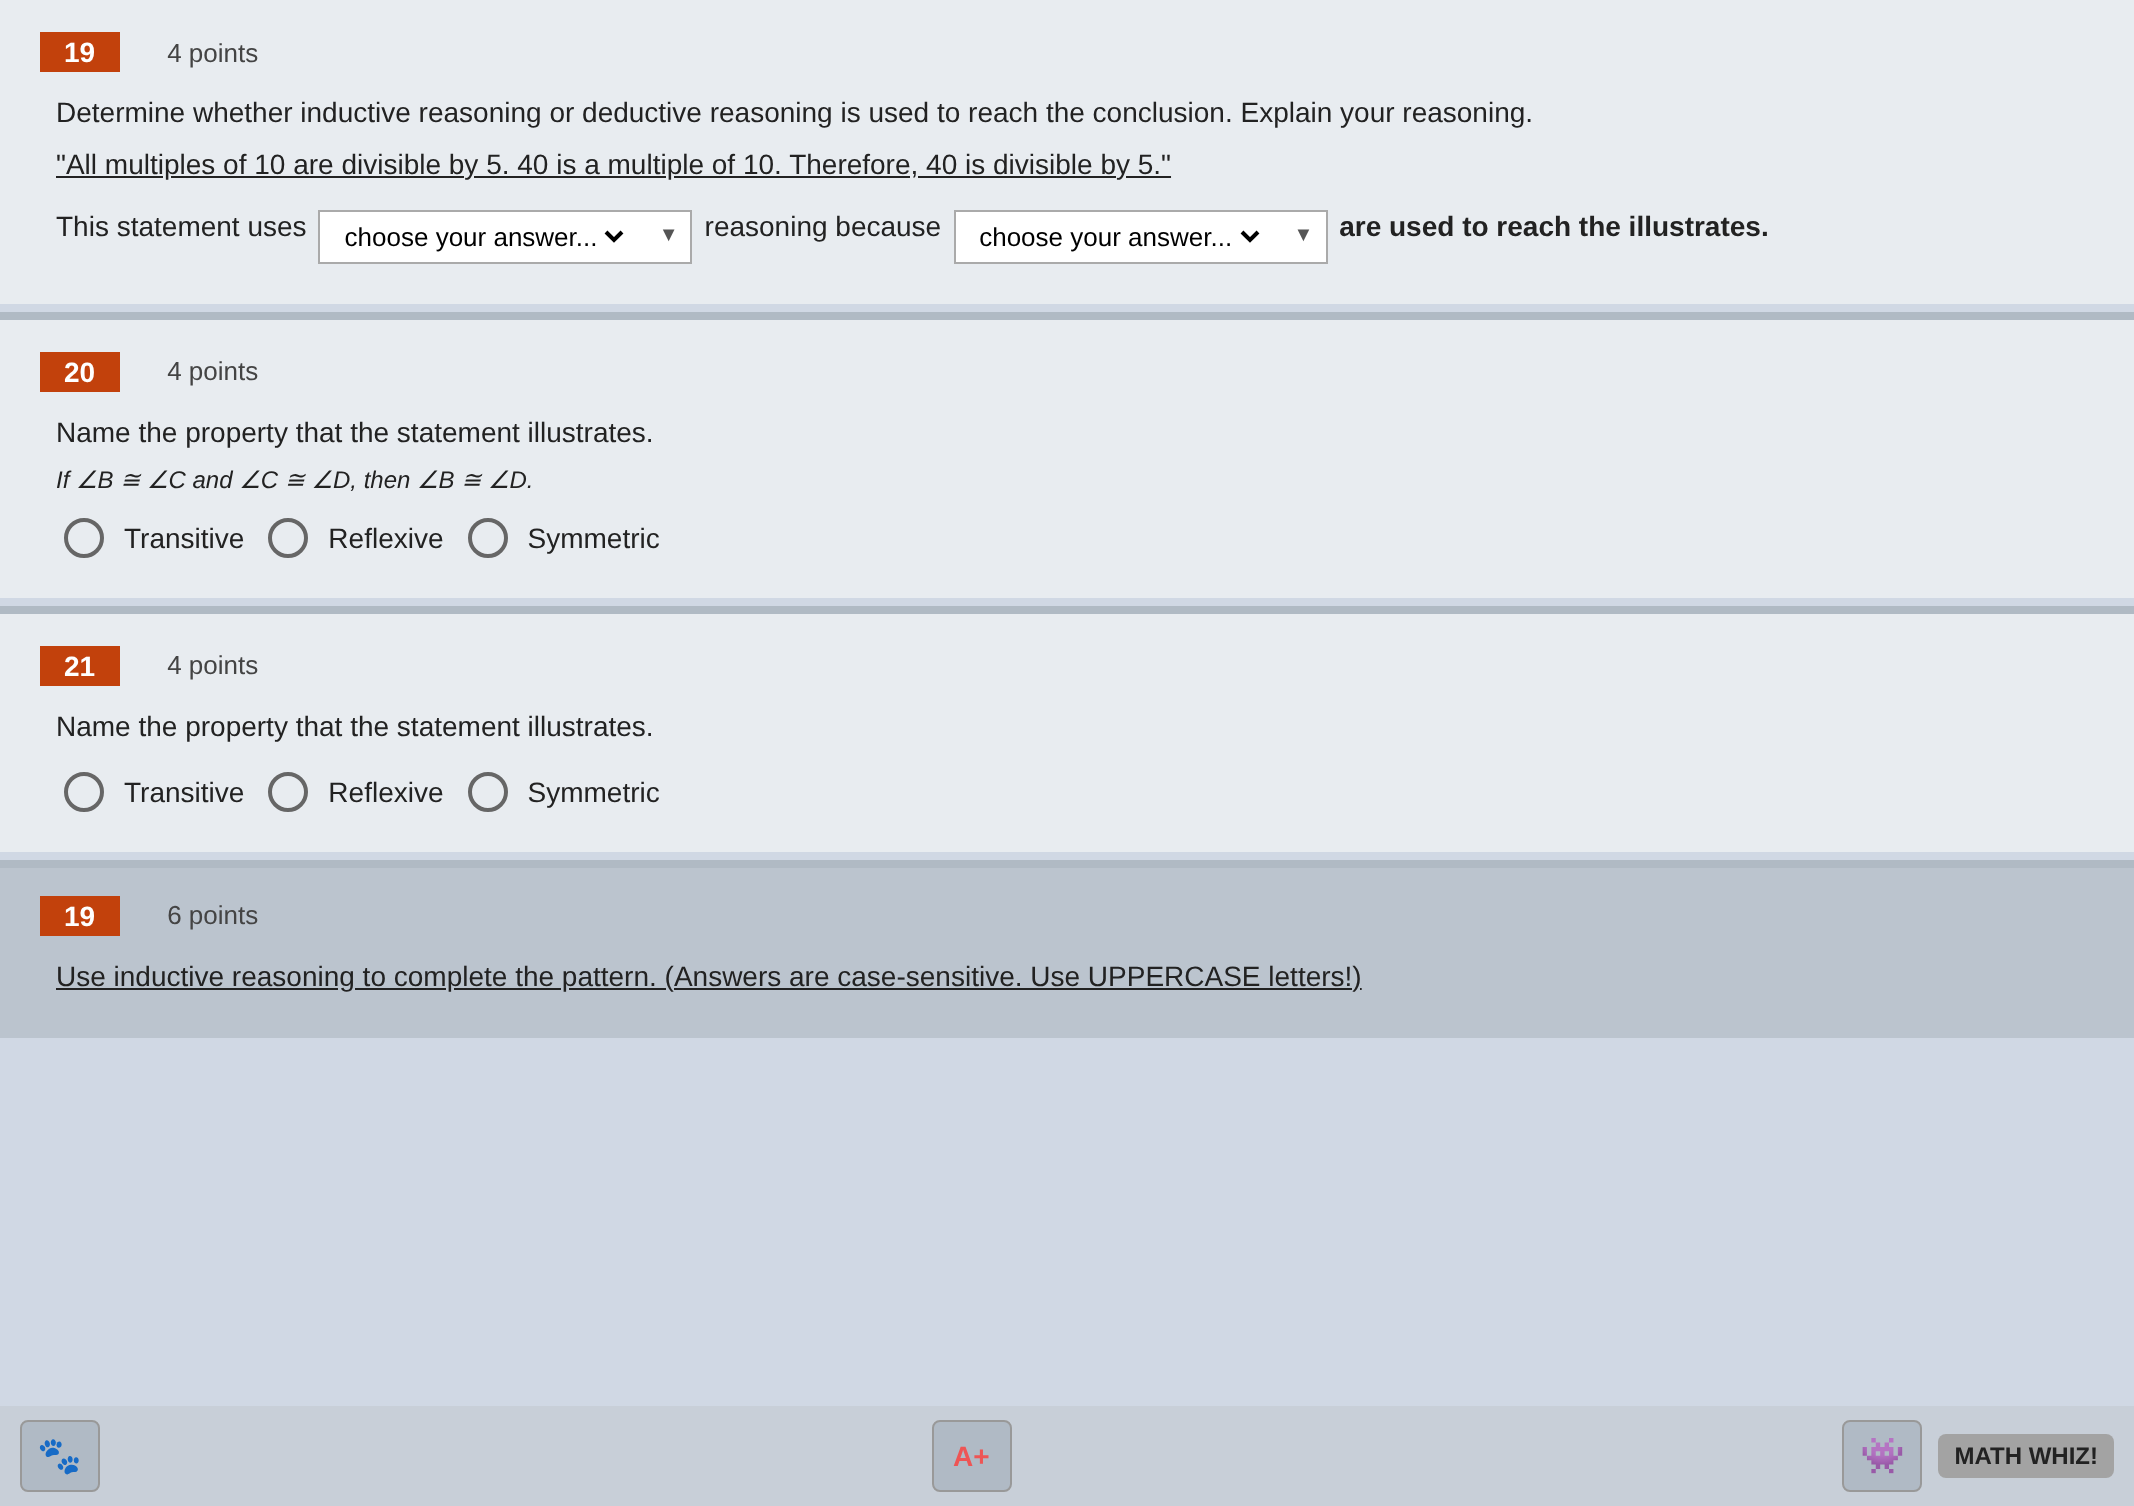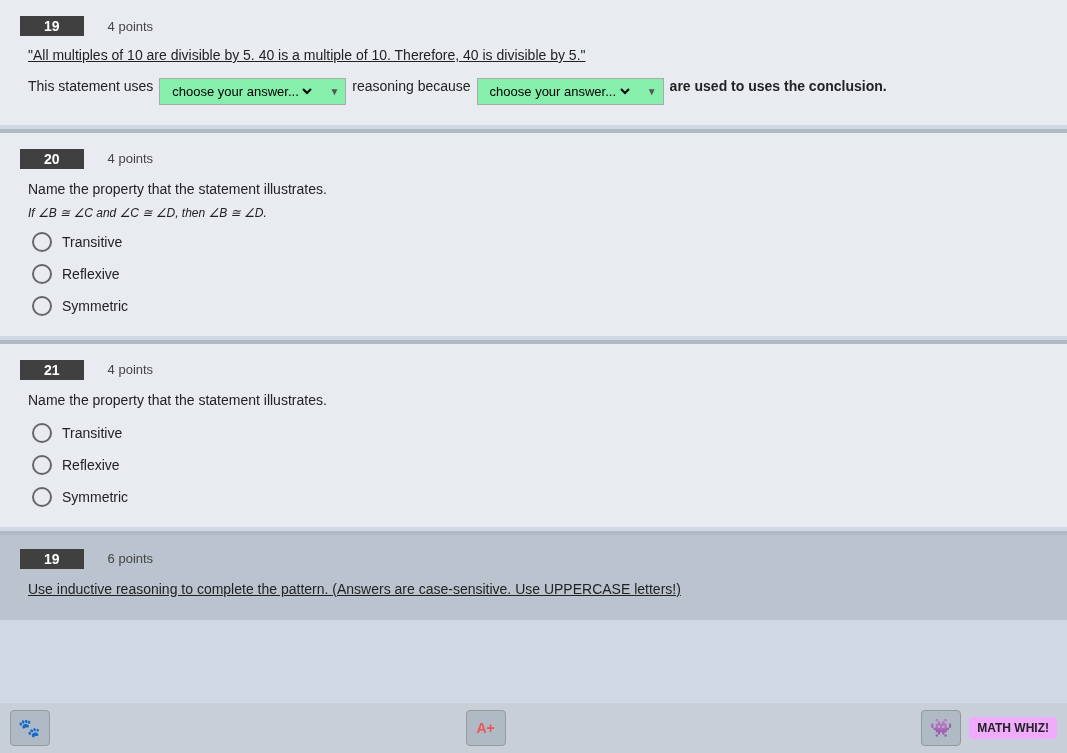--- a/index.html
+++ b/index.html
@@ -26,25 +26,25 @@
     }
 
     .question-header {
       display: flex;
       align-items: center;
       gap: 12px;
       margin-bottom: 10px;
     }
 
     .question-number {
-      background-color: #404040;
+      background-color: #c2410c;
       color: white;
       font-size: 14px;
       font-weight: bold;
-      padding: 2px 24px;
+      padding: 2px 12px;
       min-width: 32px;
       text-align: center;
     }
 
     .question-points {
       font-size: 13px;
       color: #444;
       margin-left: 12px;
     }
 
@@ -74,21 +74,21 @@
       color: #222;
       flex-wrap: wrap;
       margin-top: 8px;
     }
 
     .dropdown-wrapper {
       position: relative;
       display: inline-flex;
       align-items: center;
       border: 1px solid #aaa;
-      background: #86efac;
+      background: #ffffff;
       padding: 4px 30px 4px 8px;
       min-width: 185px;
     }
 
     .dropdown-wrapper select {
       border: none;
       background: transparent;
       font-size: 13px;
       outline: none;
       width: 100%;
@@ -101,21 +101,21 @@
       top: 50%;
       transform: translateY(-50%);
       font-size: 10px;
       color: #555;
       pointer-events: none;
     }
 
     
     .radio-options {
       display: flex;
-      flex-direction: column;
+      flex-direction: row;
       gap: 12px;
       margin-top: 12px;
       padding-left: 4px;
     }
 
     .radio-option {
       display: flex;
       align-items: center;
       gap: 10px;
       cursor: pointer;
@@ -183,21 +183,21 @@
     }
 
     .toolbar-right {
       display: flex;
       align-items: center;
       gap: 8px;
     }
 
     
     .math-whiz-badge {
-      background-color: #f0abfc;
+      background-color: #a3a3a3;
       padding: 4px 8px;
       border-radius: 4px;
       font-size: 12px;
       font-weight: bold;
       color: #222;
     }
 
     .toolbar-icon-btn {
       width: 40px;
       height: 36px;
@@ -221,20 +221,23 @@
 <body>
 
 <div class="page-container">
 
   <div class="question-section">
     <div class="question-header">
       <span class="question-number">19</span>
       <span class="question-points">4 points</span>
     </div>
     <div class="question-body">
+      <div class="question-text">
+        <span>Determine whether inductive reasoning or deductive reasoning is used to reach the conclusion. Explain your reasoning.</span>
+      </div>
       <div class="statement-line" style="text-decoration: underline;">
         <span>"All multiples of 10 are divisible by 5. 40 is a multiple of 10. Therefore, 40 is divisible by 5."</span>
       </div>
       <div class="dropdown-row">
         <span>This statement uses</span>
         <div class="dropdown-wrapper">
           <select>
             <option>choose your answer...</option>
             <option>inductive</option>
             <option>deductive</option>
@@ -243,21 +246,21 @@
         </div>
         <span>reasoning because</span>
         <div class="dropdown-wrapper">
           <select>
             <option>choose your answer...</option>
             <option>facts/definitions</option>
             <option>patterns/examples</option>
           </select>
           <span class="dropdown-chevron">▼</span>
         </div>
-        <span style="font-weight: bold;">are used to uses the conclusion.</span>
+        <span style="font-weight: bold;">are used to reach the illustrates.</span>
       </div>
     </div>
   </div>
 
   <div class="section-divider"></div>
 
   <div class="question-section">
     <div class="question-header">
       <span class="question-number">20</span>
       <span class="question-points">4 points</span>

